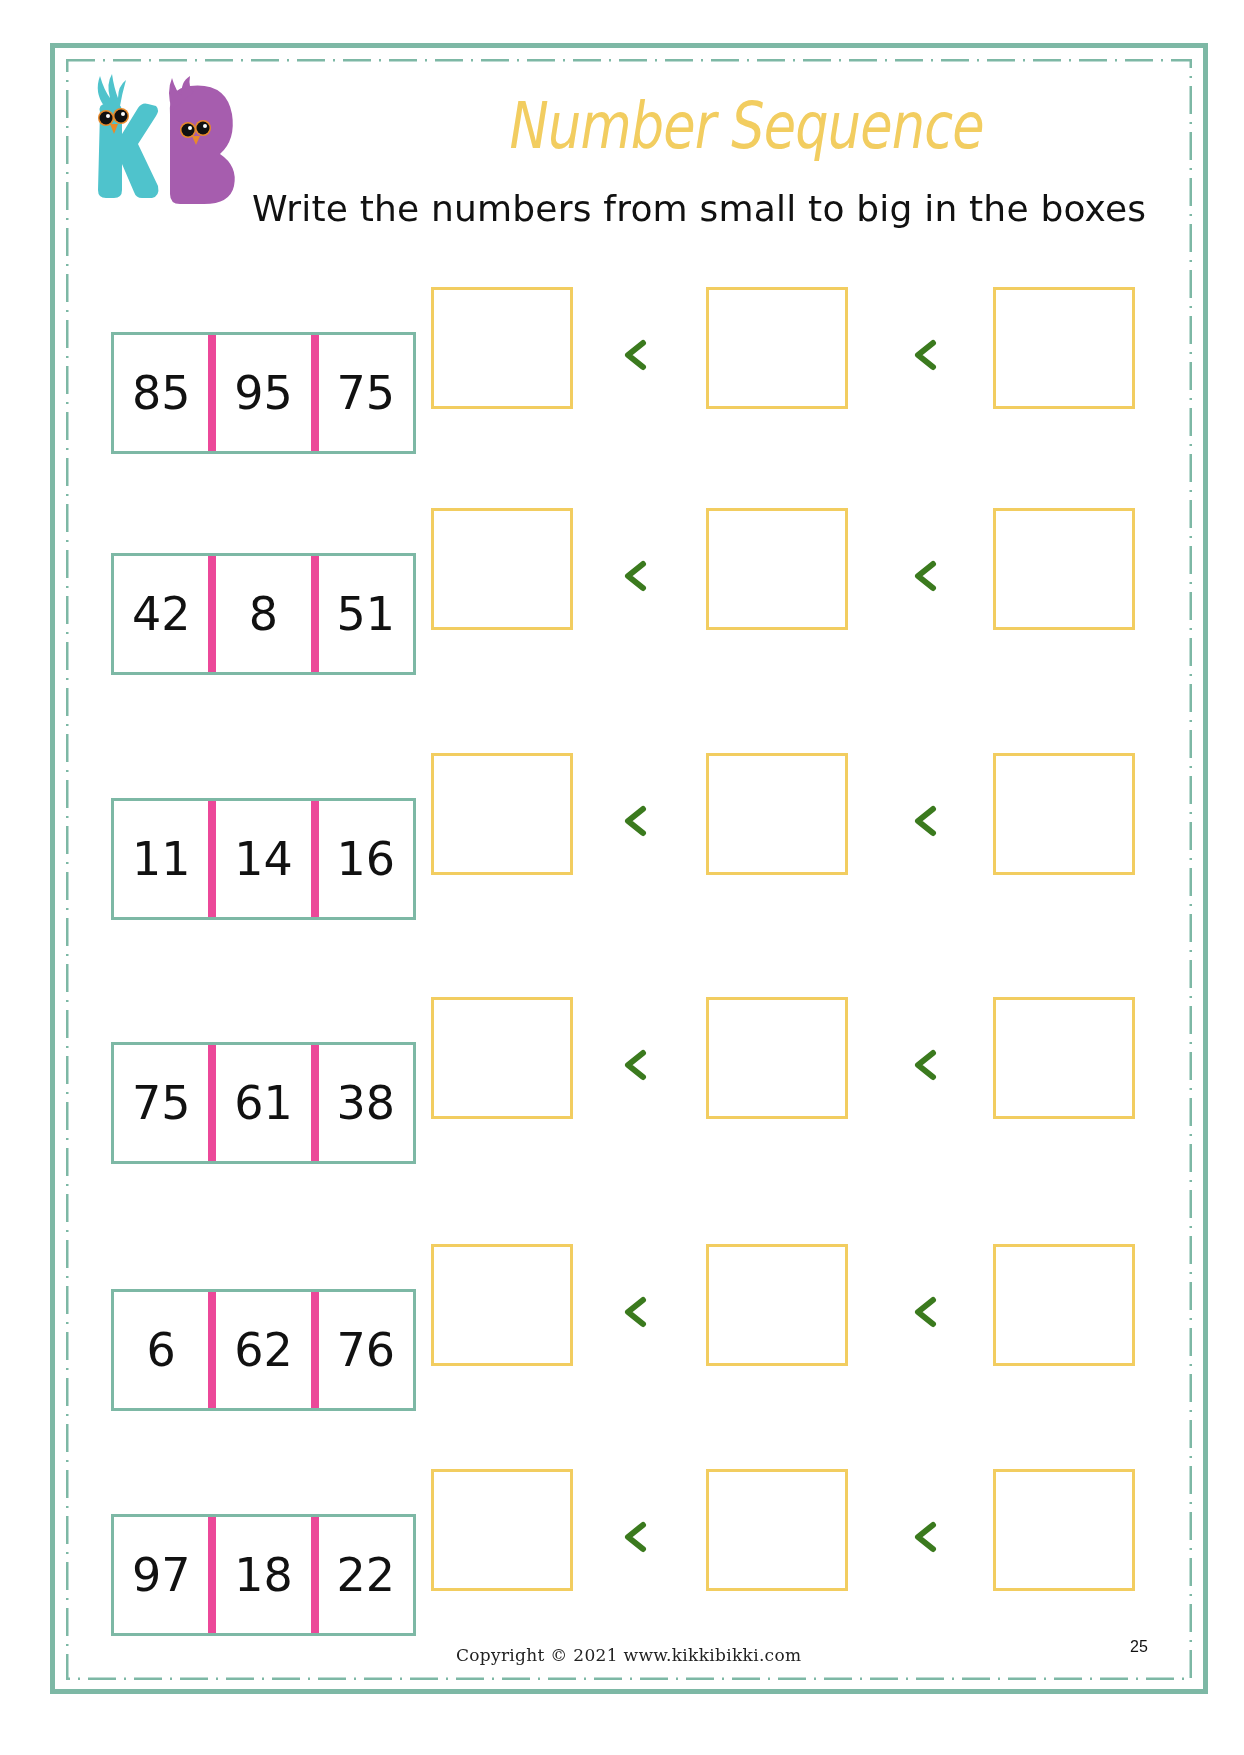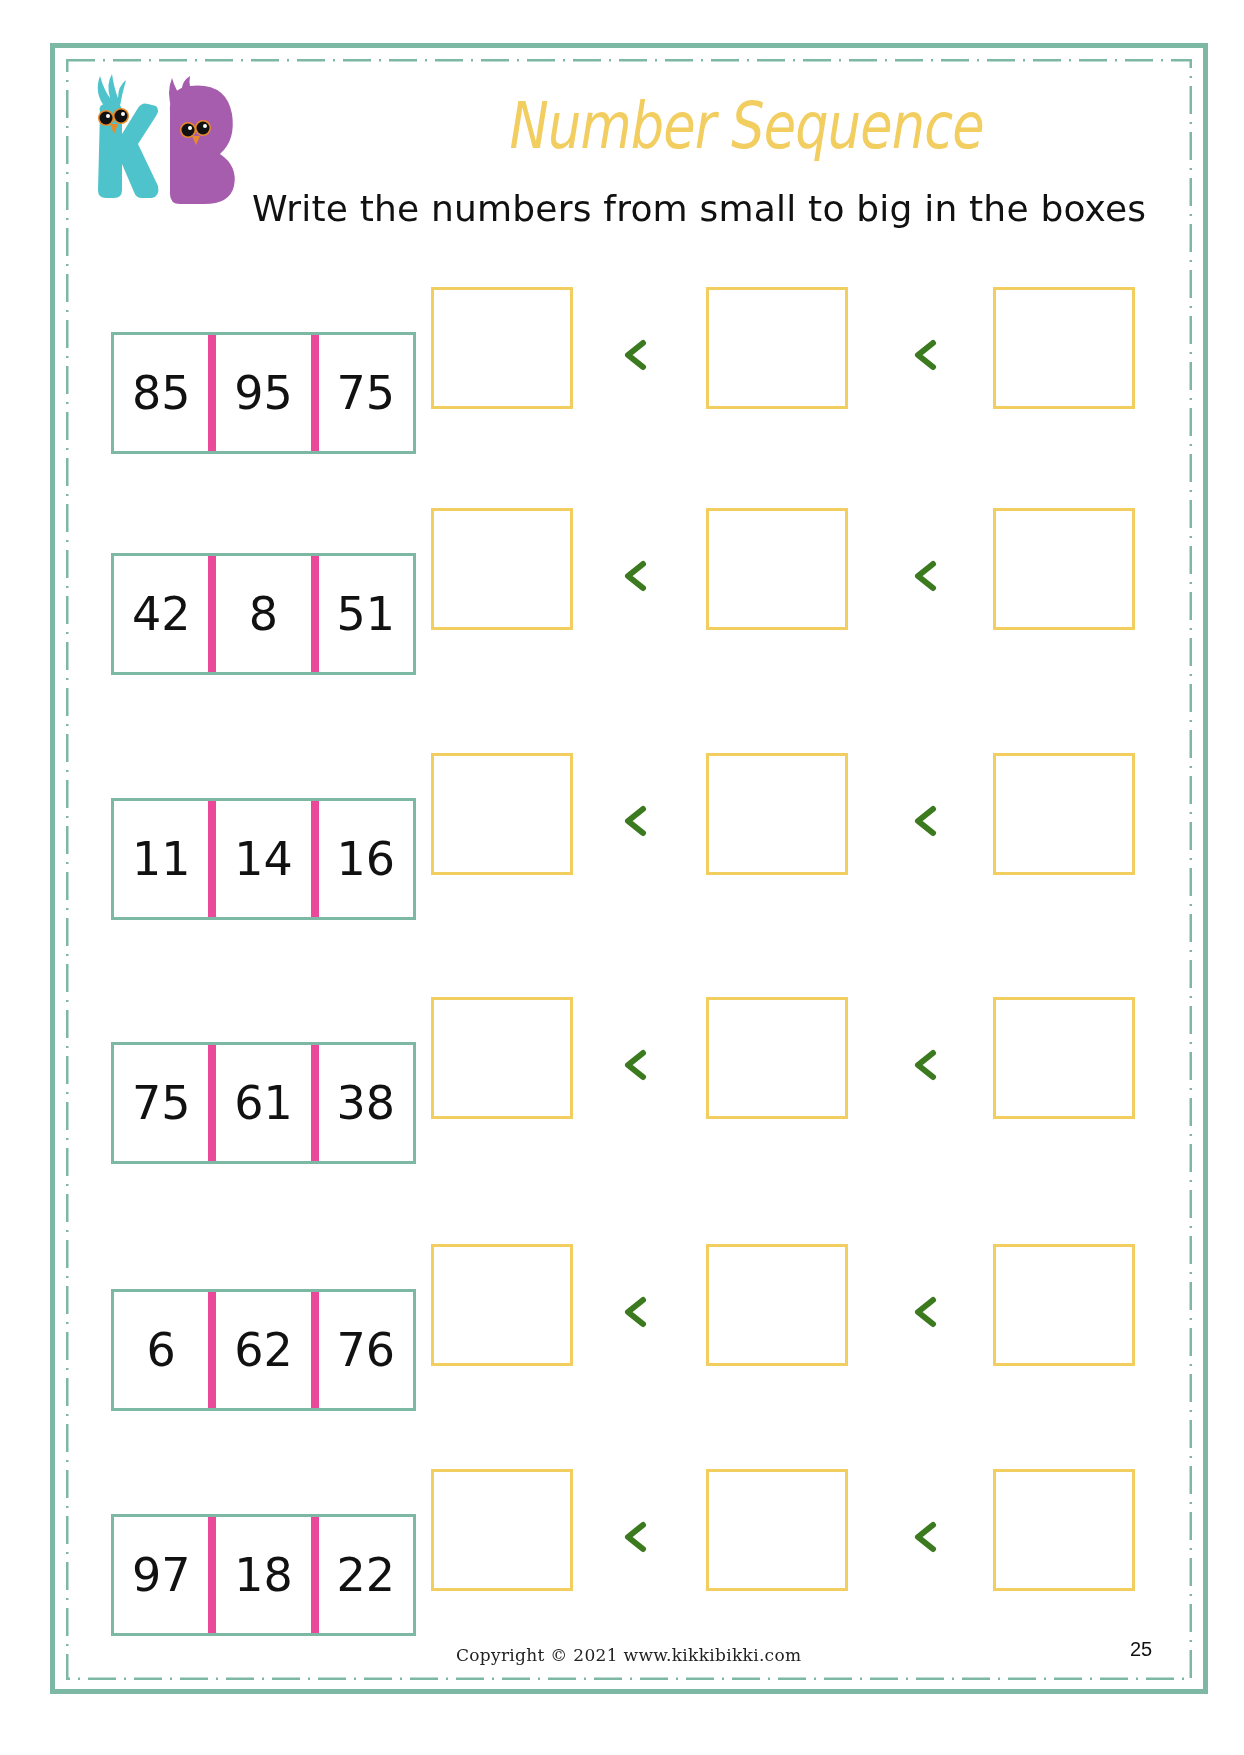--- a/index.html
+++ b/index.html
@@ -23,21 +23,21 @@
   .cell { flex: 1; display: flex; align-items: center; justify-content: center;
           font-size: 46px; color: #111111; font-family: "DejaVu Sans", sans-serif; }
   .cell + .cell { border-left: 8px solid #ec4899; }
   .answer { position: absolute; top: 1px; width: 136px; height: 116px;
             border: 3px solid #F2CD60; background: #fff; }
   .a1 { left: 431px; } .a2 { left: 706px; } .a3 { left: 993px; }
   .lt { position: absolute; top: 53px; width: 26px; height: 32px; }
   .lt1 { left: 622px; } .lt2 { left: 912px; }
   .copyright { position: absolute; left: 456px; top: 1645px; font-size: 17px; color: #222;
                font-family: "DejaVu Serif", serif; white-space: nowrap; letter-spacing: 0.3px; }
-  .page-num { position: absolute; left: 1130px; top: 1638px; font-size: 20px; color: #111;
+  .page-num { position: absolute; left: 1130px; top: 1638px; font-size: 16px; color: #111;
               font-family: "Liberation Sans", sans-serif; }
 </style>
 </head>
 <body>
 
 <div class="outer-border"></div>
 
 <div class="inner-border">
   <svg width="1126" height="1621" viewBox="0 0 1126 1621">
     <rect x="1" y="1" width="1124" height="1619" fill="none" stroke="#7DB8A5" stroke-width="3" stroke-dasharray="28 8 2 8"></rect>

